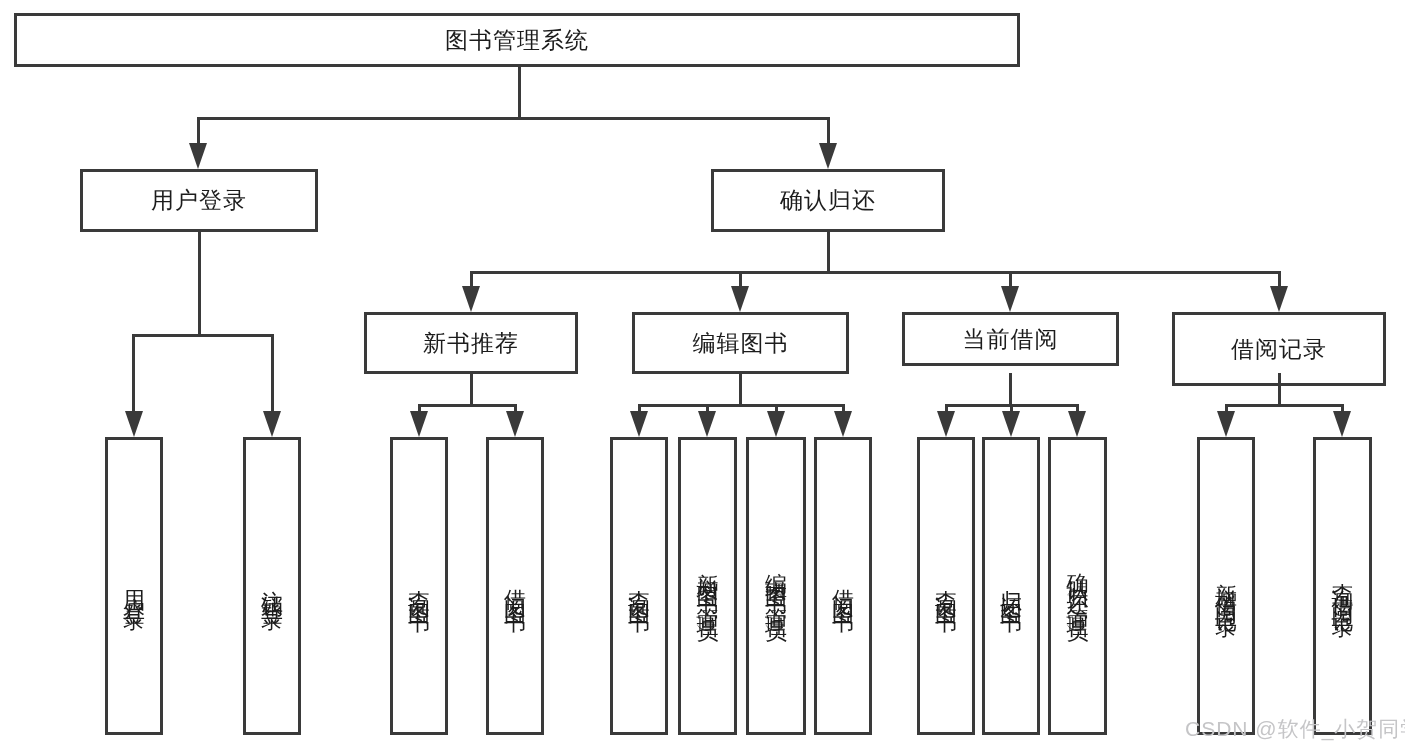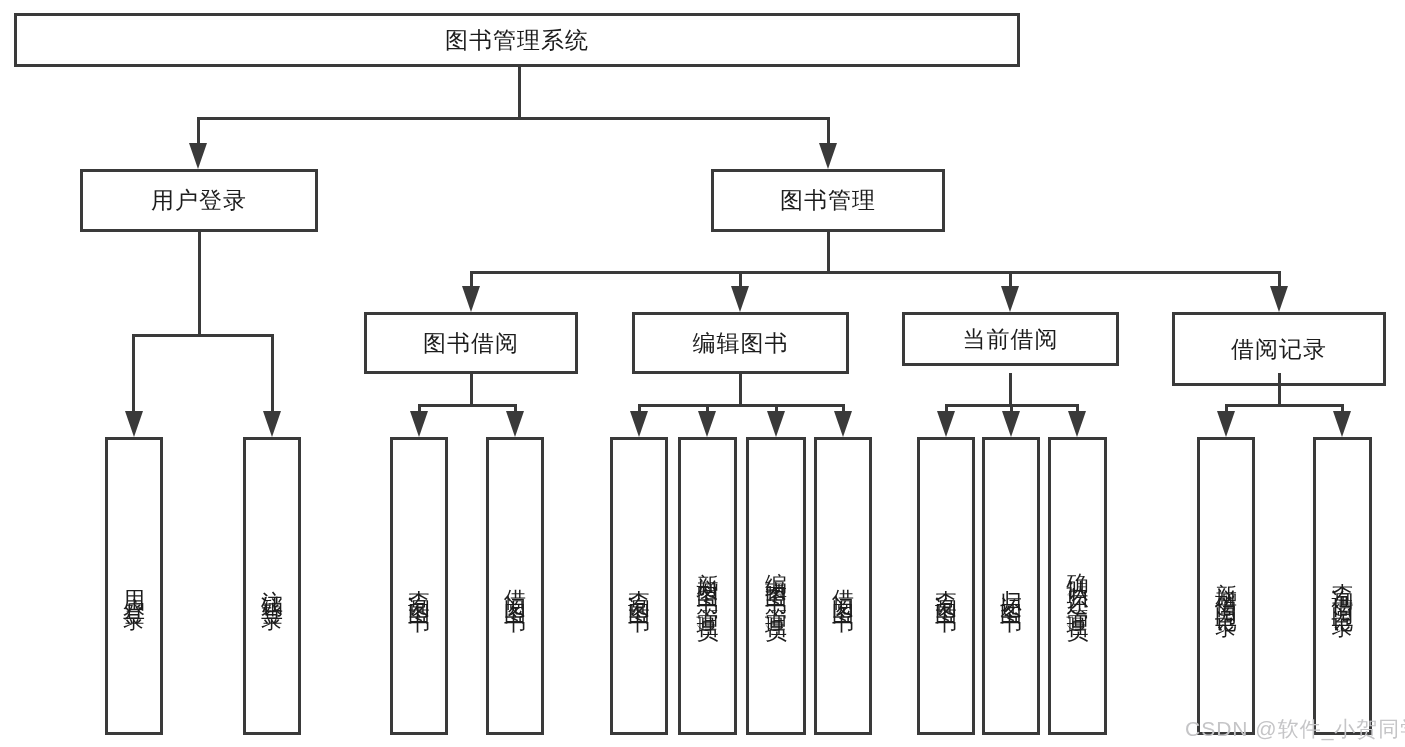--- a/index.html
+++ b/index.html
@@ -62,25 +62,25 @@
 
   <div class="node" style="left:14px;top:13px;width:1006px;height:54px">
     <span>图书管理系统</span>
   </div>
 
   <div class="node" style="left:80px;top:169px;width:238px;height:63px">
     <span>用户登录</span>
   </div>
 
   <div class="node" style="left:711px;top:169px;width:234px;height:63px">
-    <span>图书管理</span>
+    <span>确认归还</span>
   </div>
 
   <div class="node" style="left:364px;top:312px;width:214px;height:62px">
-    <span>图书借阅</span>
+    <span>新书推荐</span>
   </div>
 
   <div class="node" style="left:632px;top:312px;width:217px;height:62px">
     <span>编辑图书</span>
   </div>
 
   <div class="node" style="left:902px;top:312px;width:217px;height:54px">
     <span>当前借阅</span>
   </div>
 

